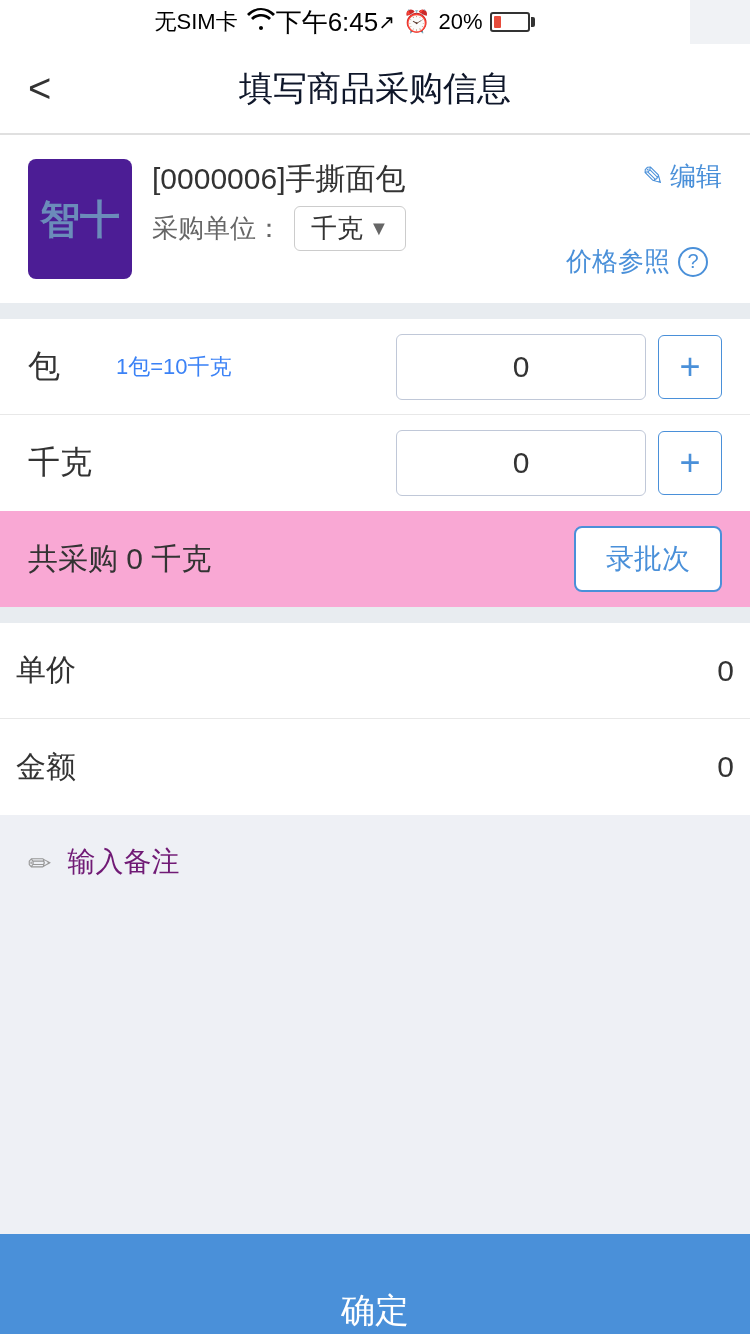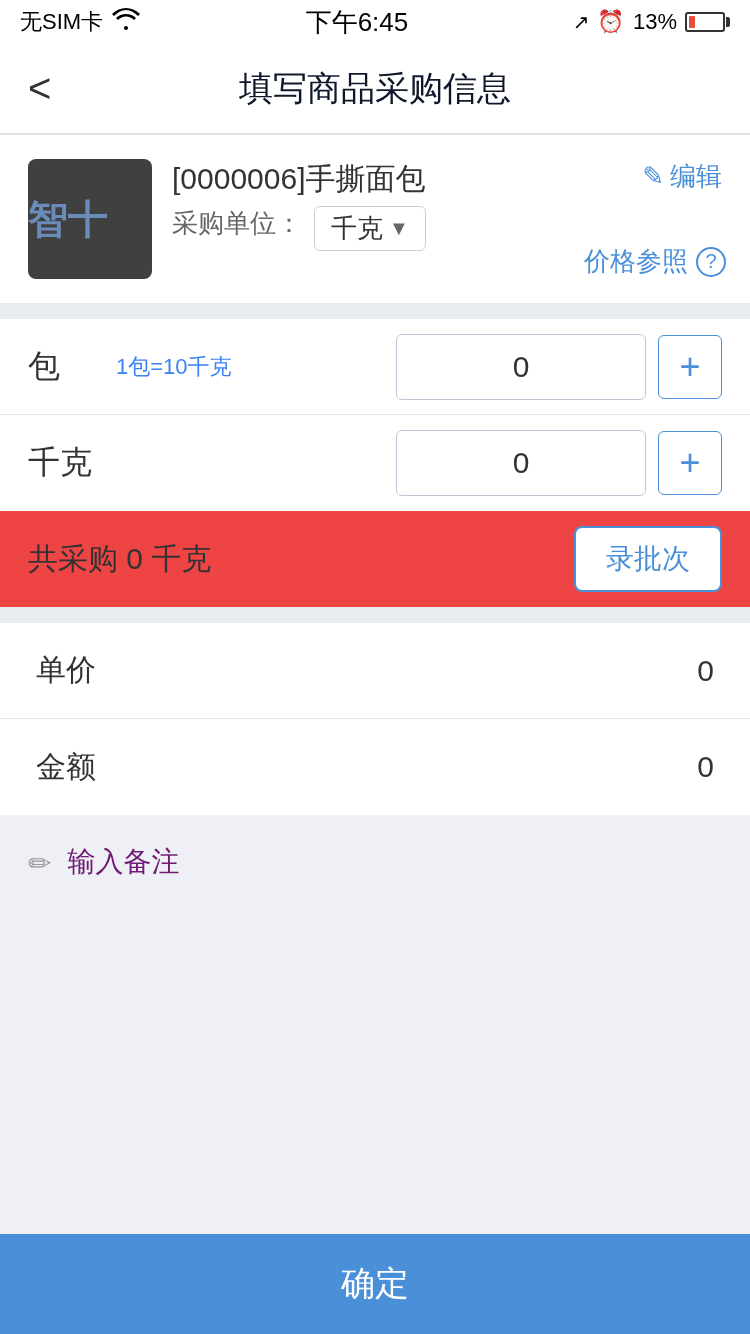--- a/index.html
+++ b/index.html
@@ -9,26 +9,26 @@
       width: 750px;
       min-height: 1334px;
       font-family: -apple-system, "PingFang SC", "Helvetica Neue", Arial, sans-serif;
       background: #f0f2f5;
       font-size: 28px;
       color: #333;
     }
 
     
     .status-bar {
-      width: 750px;
+      width: 690px;
       height: 44px;
       background: #fff;
       display: flex;
       align-items: center;
-      justify-content: space-between;
+      justify-content: center;
       padding: 0 20px;
       font-size: 24px;
       color: #000;
     }
     .status-left {
       display: flex;
       align-items: center;
       gap: 8px;
       font-size: 22px;
     }
@@ -103,44 +103,45 @@
     
     .product-card {
       background: #fff;
       padding: 24px 28px;
       display: flex;
       align-items: flex-start;
       gap: 20px;
       position: relative;
     }
     .product-image {
-      width: 124px;
+      width: 104px;
       height: 120px;
-      background: #404040;
+      background: #4c1d95;
       border-radius: 8px;
       display: flex;
       align-items: center;
+      justify-content: center;
       flex-shrink: 0;
     }
     .product-image-logo {
       font-size: 40px;
       color: #6b8cba;
       font-weight: bold;
     }
     .product-info {
       flex: 1;
     }
     .product-name {
       font-size: 30px;
       color: #333;
       margin-bottom: 6px;
     }
     .product-unit-row {
       display: flex;
-      align-items: flex-start;
+      align-items: center;
       gap: 12px;
     }
     .unit-label {
       font-size: 26px;
       color: #666;
     }
     .unit-dropdown {
       border: 1px solid #ccc;
       border-radius: 6px;
       padding: 4px 16px;
@@ -163,21 +164,21 @@
       color: #4a90d9;
       font-size: 26px;
       display: flex;
       align-items: center;
       gap: 6px;
       cursor: pointer;
     }
     .price-ref {
       position: absolute;
       bottom: 24px;
-      right: 24px;
+      right: 42px;
       color: #4a90d9;
       font-size: 26px;
       display: flex;
       align-items: center;
       gap: 8px;
       cursor: pointer;
     }
     .price-ref .help-circle {
       width: 30px;
       height: 30px;
@@ -254,21 +255,21 @@
       cursor: pointer;
     }
 
     
     .summary-row {
       display: flex;
       align-items: center;
       justify-content: space-between;
       padding: 0 28px;
       height: 96px;
-      background: #ef4444;
+      background: #f9a8d4;
     }
     .summary-text {
       font-size: 30px;
       color: #333;
     }
     .record-btn {
       border: 2px solid #4a90d9;
       border-radius: 8px;
       padding: 12px 30px;
       font-size: 28px;
@@ -280,21 +281,21 @@
 
     
     .price-section {
       background: #fff;
       margin-top: 0;
     }
     .price-row {
       display: flex;
       align-items: center;
       justify-content: space-between;
-      padding: 0 36px;
+      padding: 0 16px;
       height: 96px;
       border-bottom: 1px solid #e8e8e8;
     }
     .price-row:last-child {
       border-bottom: none;
     }
     .price-label {
       font-size: 30px;
       color: #333;
     }
@@ -331,21 +332,21 @@
 
     
     .confirm-btn {
       position: fixed;
       bottom: 0;
       left: 0;
       width: 750px;
       height: 100px;
       background: #4a90d9;
       display: flex;
-      align-items: center;
+      align-items: flex-end;
       justify-content: center;
       color: #fff;
       font-size: 34px;
       cursor: pointer;
     }
   </style>
 </head>
 <body>
 
 <div class="status-bar">
@@ -358,21 +359,21 @@
         <path d="M1 6C4.8 2.2 10.1 0 15 0s10.2 2.2 14 6l-2 2C23.6 4.6 19.5 2 15 2S6.4 4.6 3 8L1 6z" fill="#000"></path>
       </svg>
     </span>
   </div>
   <div class="status-center">
     <span>下午6:45</span>
   </div>
   <div class="status-right">
     <span style="font-size:20px;">↗</span>
     <span>⏰</span>
-    <span>13%</span>
+    <span>20%</span>
     <div class="battery-icon">
       <div class="battery-body">
         <div class="battery-fill"></div>
       </div>
       <div class="battery-tip"></div>
     </div>
   </div>
 </div>
 
 <div class="nav-bar">

